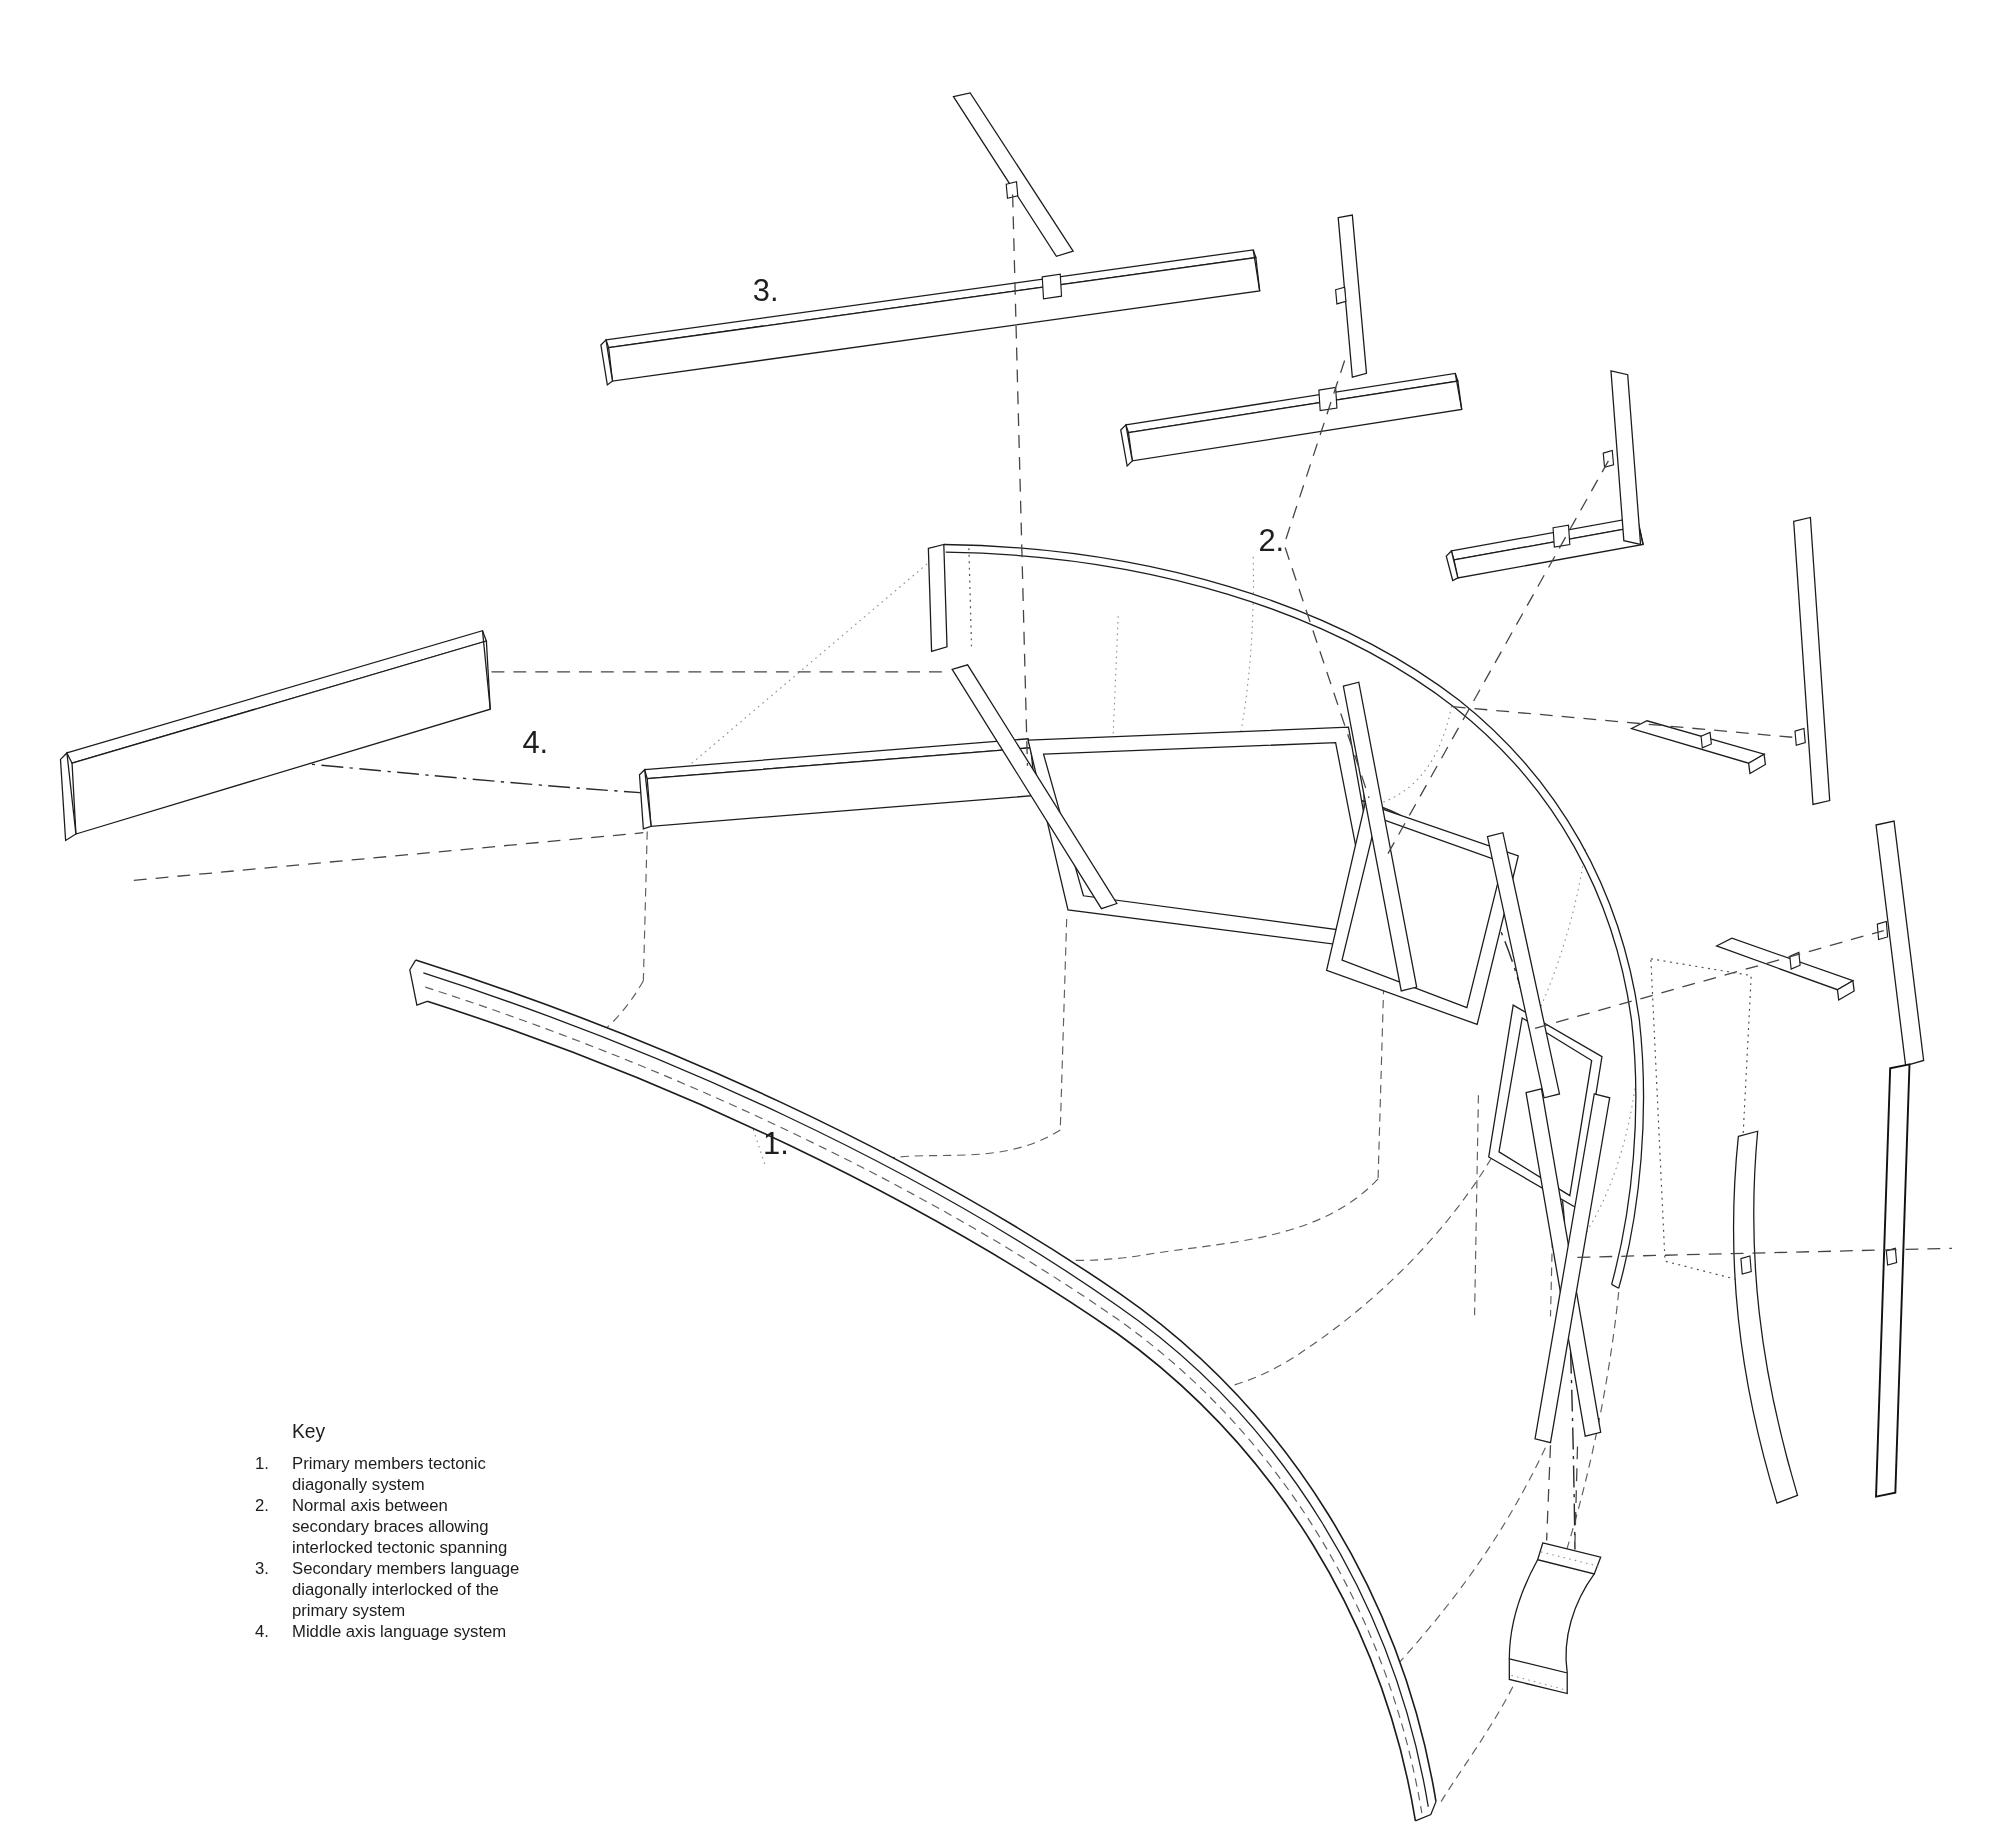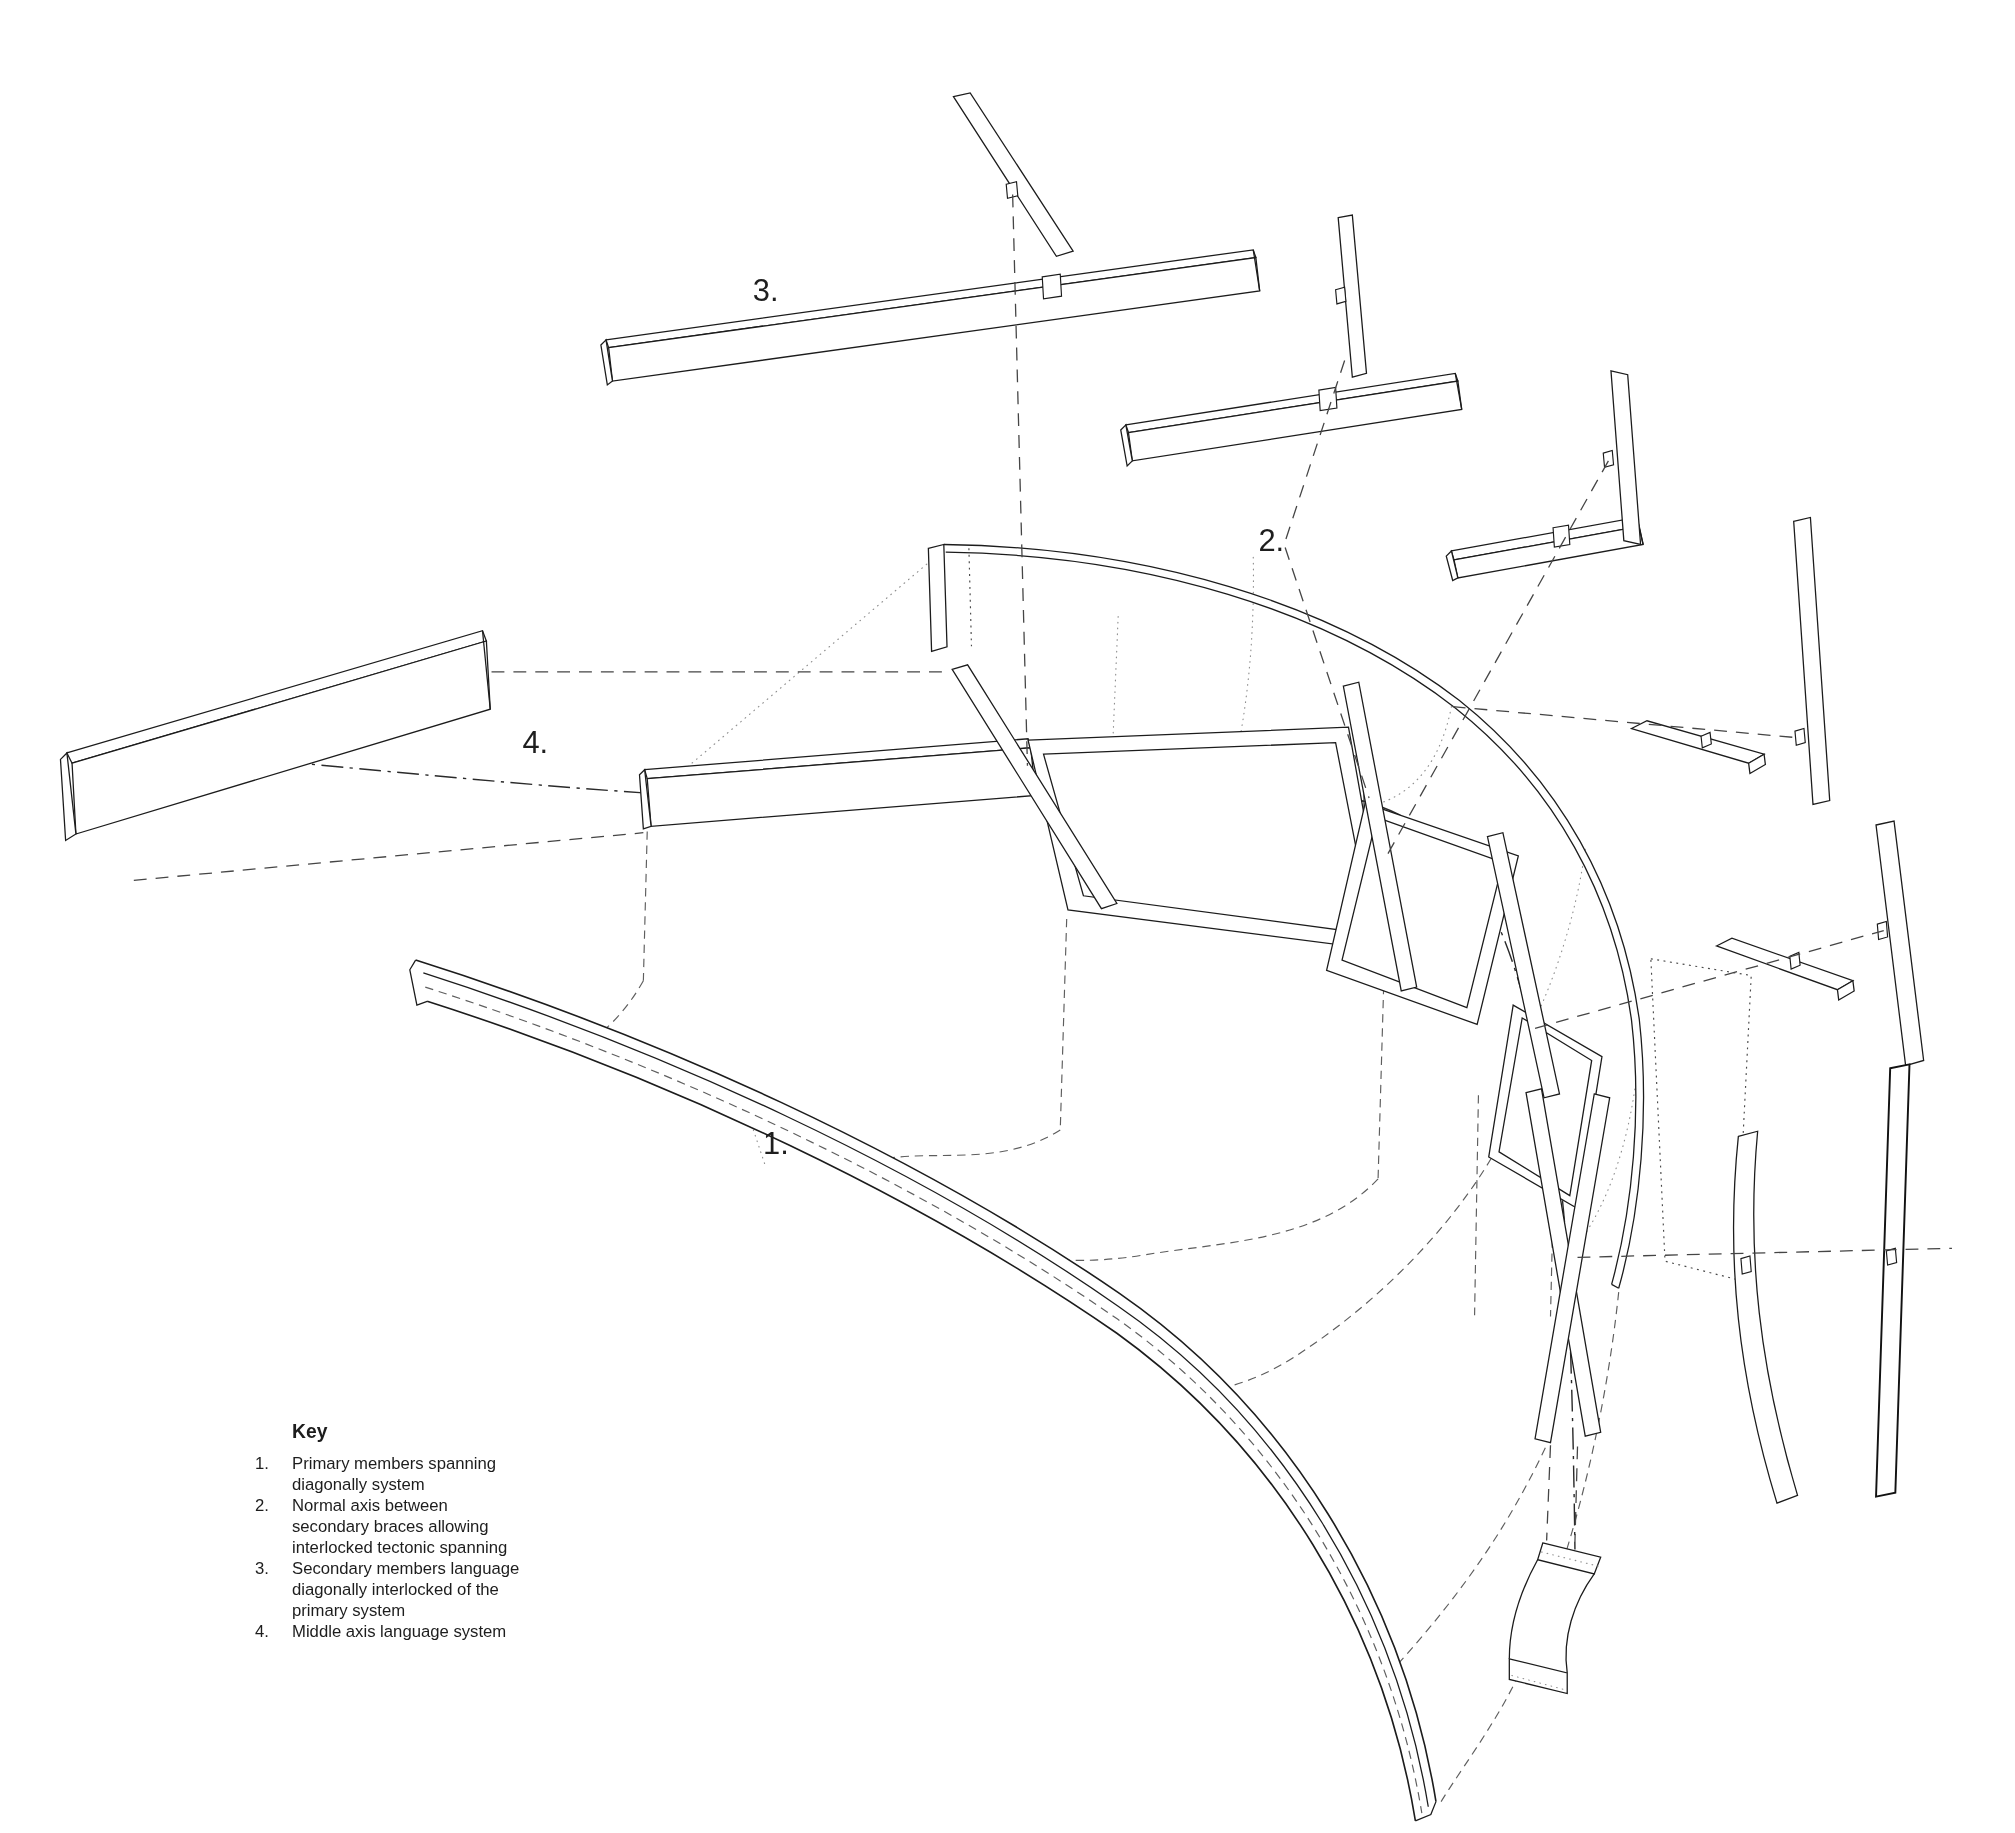--- a/index.html
+++ b/index.html
@@ -16,21 +16,21 @@
   .dash{fill:none;stroke:#454545;stroke-width:2;stroke-dasharray:20 14;}
   .wavy{fill:none;stroke:#5e5e5e;stroke-width:1.8;stroke-dasharray:13 9;}
   .dot {fill:none;stroke:#8f8f8f;stroke-width:1.8;stroke-dasharray:1 8;stroke-linecap:round;}
   .dotd{fill:none;stroke:#4a4a4a;stroke-width:1.8;stroke-dasharray:3 7;}
   .axis{fill:none;stroke:#2a2a2a;stroke-width:2.2;stroke-dasharray:34 10 5 10;}
   .plus{fill:none;stroke:#333;stroke-width:1.6;}
   .callout{font-size:48px;fill:#1e1e1e;}
 
   
   .key{position:absolute;left:255px;top:1421px;color:#1d1d1d;}
-  .key-title{font-size:19.3px;margin:0 0 10.3px 37px;font-weight:bold;}
+  .key-title{font-size:19.3px;margin:0 0 10.3px 37px;}
   .key-item{display:grid;grid-template-columns:37px auto;font-size:16.7px;line-height:21px;}
   .key-num{}
   .key-line{}
 </style>
 </head>
 <body>
 
 <div id="stage">
 <svg viewBox="0 0 3132 2850">
 
@@ -213,21 +213,21 @@
   <text class="callout" x="812" y="1170">4.</text>
   <text class="callout" x="1186" y="1794">1.</text>
 </svg>
 
   <div class="key">
     <div class="key-title">Key</div>
 
     <div class="key-item">
       <div class="key-num">1.</div>
       <div class="key-lines">
-        <div class="key-line">Primary members spanning</div>
+        <div class="key-line">Primary members tectonic</div>
         <div class="key-line">diagonally system</div>
       </div>
     </div>
 
     <div class="key-item">
       <div class="key-num">2.</div>
       <div class="key-lines">
         <div class="key-line">Normal axis between</div>
         <div class="key-line">secondary braces allowing</div>
         <div class="key-line">interlocked tectonic spanning</div>

